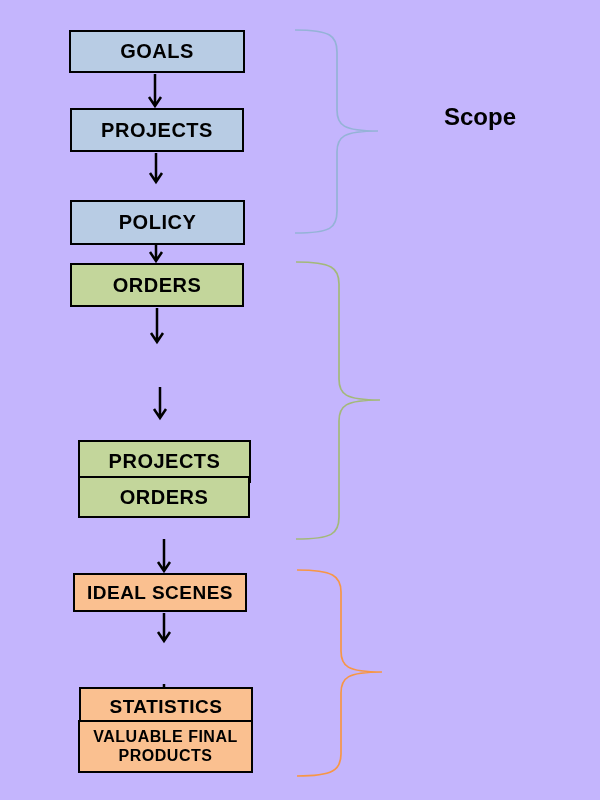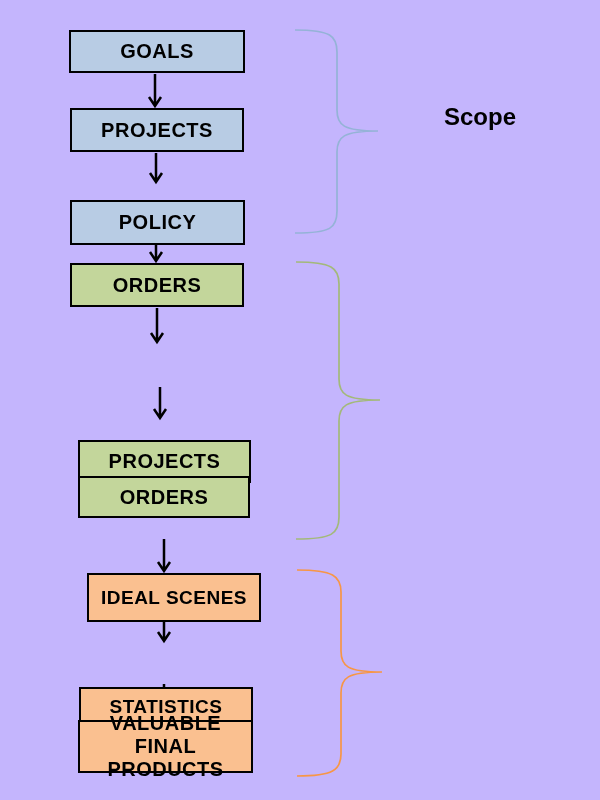--- a/index.html
+++ b/index.html
@@ -31,21 +31,21 @@
     align-items: center;
     justify-content: center;
     text-align: center;
     font-weight: bold;
     color: #000000;
     letter-spacing: 0.5px;
     line-height: 1.15;
   }
   .fs-20 { font-size: 20px; }
   .fs-19 { font-size: 19px; }
-  .fs-16 { font-size: 20px; padding: 0 8px; }
+  .fs-16 { font-size: 16px; padding: 0 8px; }
   .group-label {
     position: absolute;
     color: #000000;
     font-weight: bold;
     white-space: nowrap;
   }
   .group-label .main {
     font-size: 24px;
     line-height: 28px;
   }
@@ -81,21 +81,21 @@
   </svg>
 
   <div class="flow-box fs-20" style="left: 69px; top: 30px; width: 176px; height: 43px; background-color: rgb(184, 204, 228);">GOALS</div>
   <div class="flow-box fs-20" style="left: 70px; top: 108px; width: 174px; height: 44px; background-color: rgb(184, 204, 228);">PROJECTS</div>
   <div class="flow-box fs-20" style="left: 70px; top: 200px; width: 175px; height: 45px; background-color: rgb(184, 204, 228);">POLICY</div>
 
   <div class="flow-box fs-20" style="left: 70px; top: 263px; width: 174px; height: 44px; background-color: rgb(195, 214, 155);">ORDERS</div>
   <div class="flow-box fs-20" style="left: 78px; top: 440px; width: 173px; height: 43px; background-color: rgb(195, 214, 155);">PROJECTS</div>
   <div class="flow-box fs-20" style="left: 78px; top: 476px; width: 172px; height: 42px; background-color: rgb(195, 214, 155);">ORDERS</div>
 
-  <div class="flow-box fs-19" style="left: 87px; top: 573px; width: 174px; height: 49px; background-color: rgb(250, 192, 144);">IDEAL SCENES</div>
+  <div class="flow-box fs-19" style="left: 73px; top: 573px; width: 174px; height: 39px; background-color: rgb(250, 192, 144);">IDEAL SCENES</div>
   <div class="flow-box fs-19" style="left: 79px; top: 643px; width: 174px; height: 40px; background-color: rgb(250, 192, 144); margin-top: 44px;">STATISTICS</div>
   <div class="flow-box fs-16" style="left: 78px; top: 720px; width: 175px; height: 53px; background-color: rgb(250, 192, 144);">VALUABLE FINAL PRODUCTS</div>
 
   <div class="group-label" style="left:396px; top:103px;margin-left:48px;">
     <div class="main">Scope</div>
   </div>
 
 </div>
 
 </body></html>

